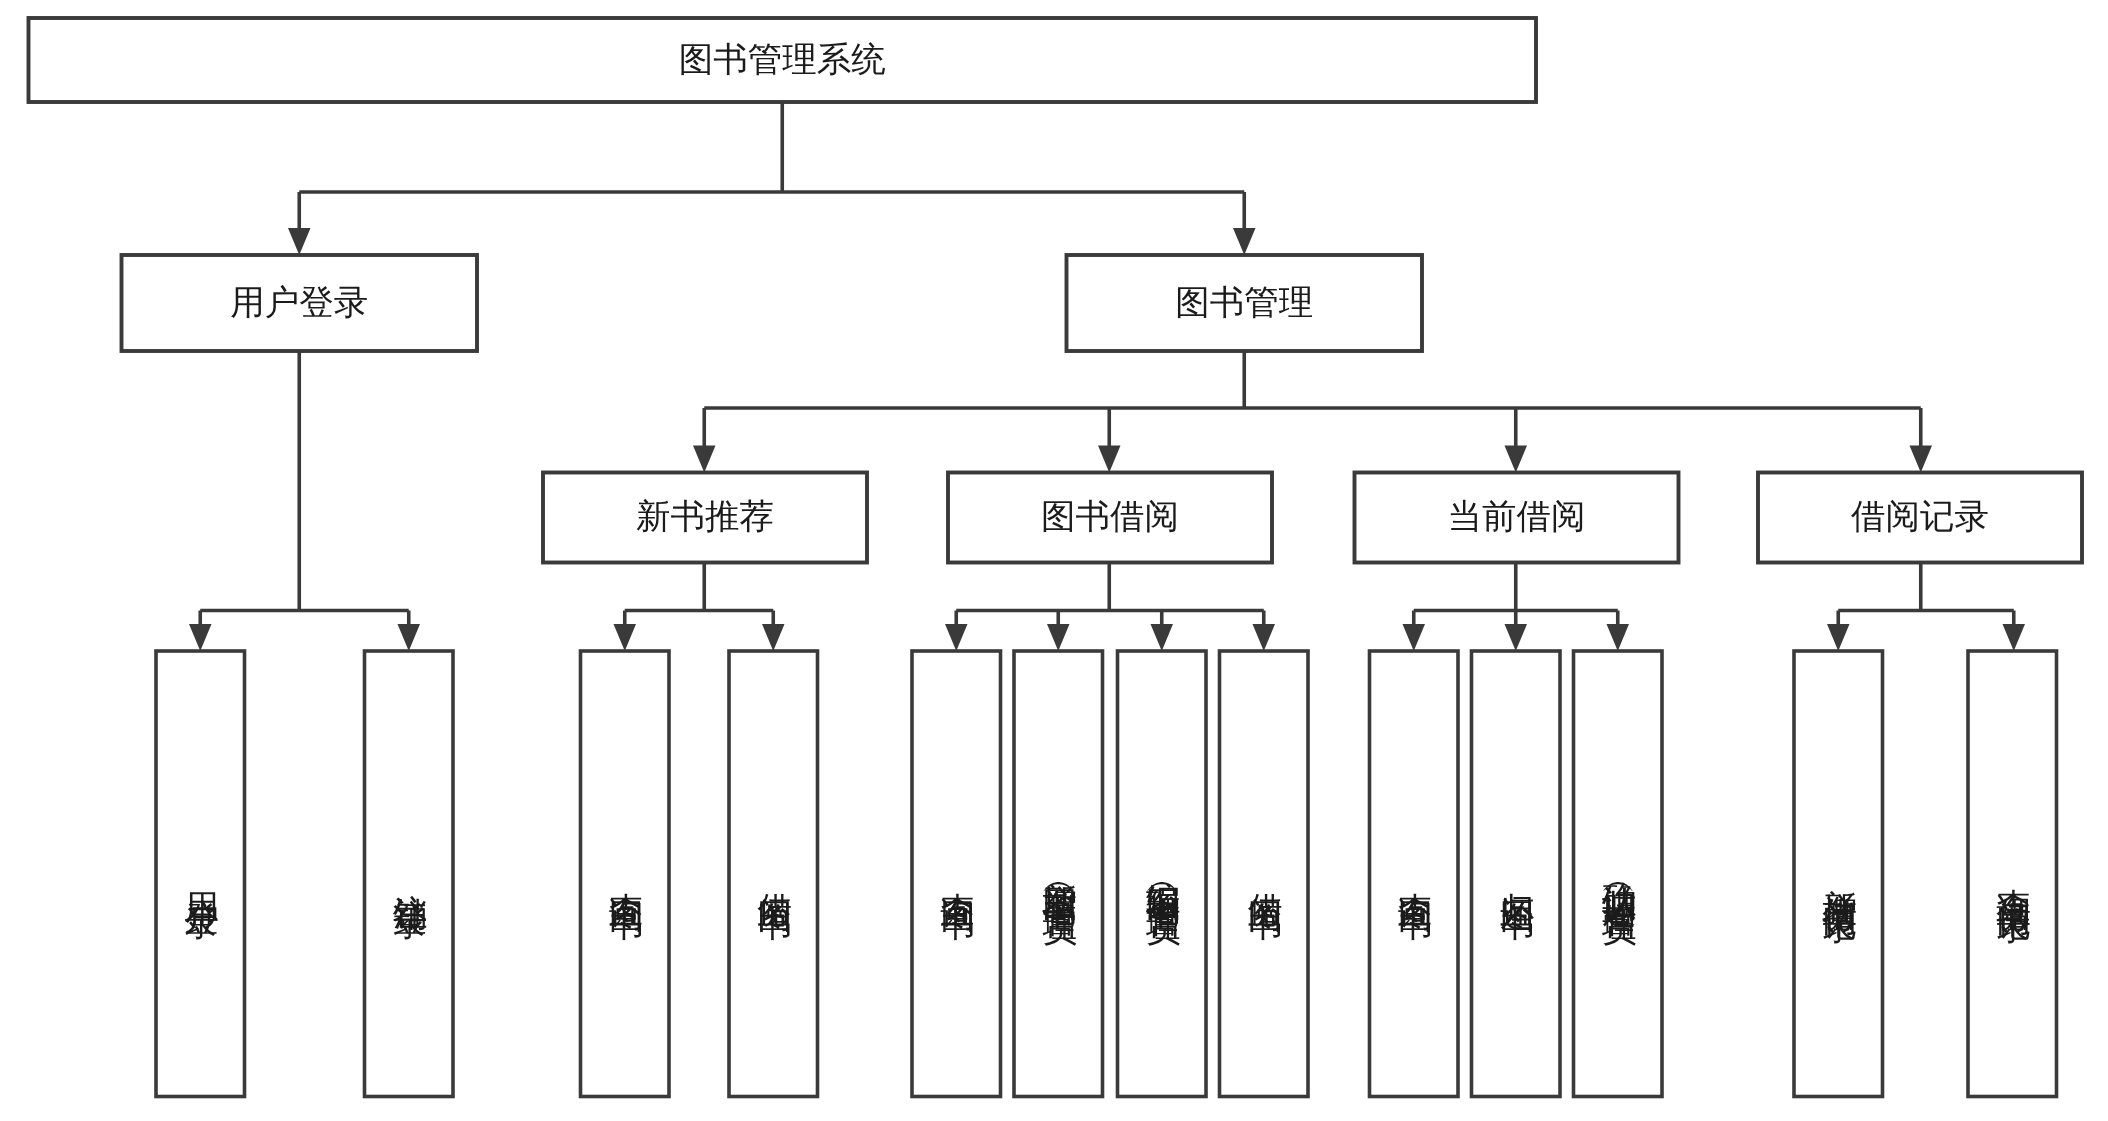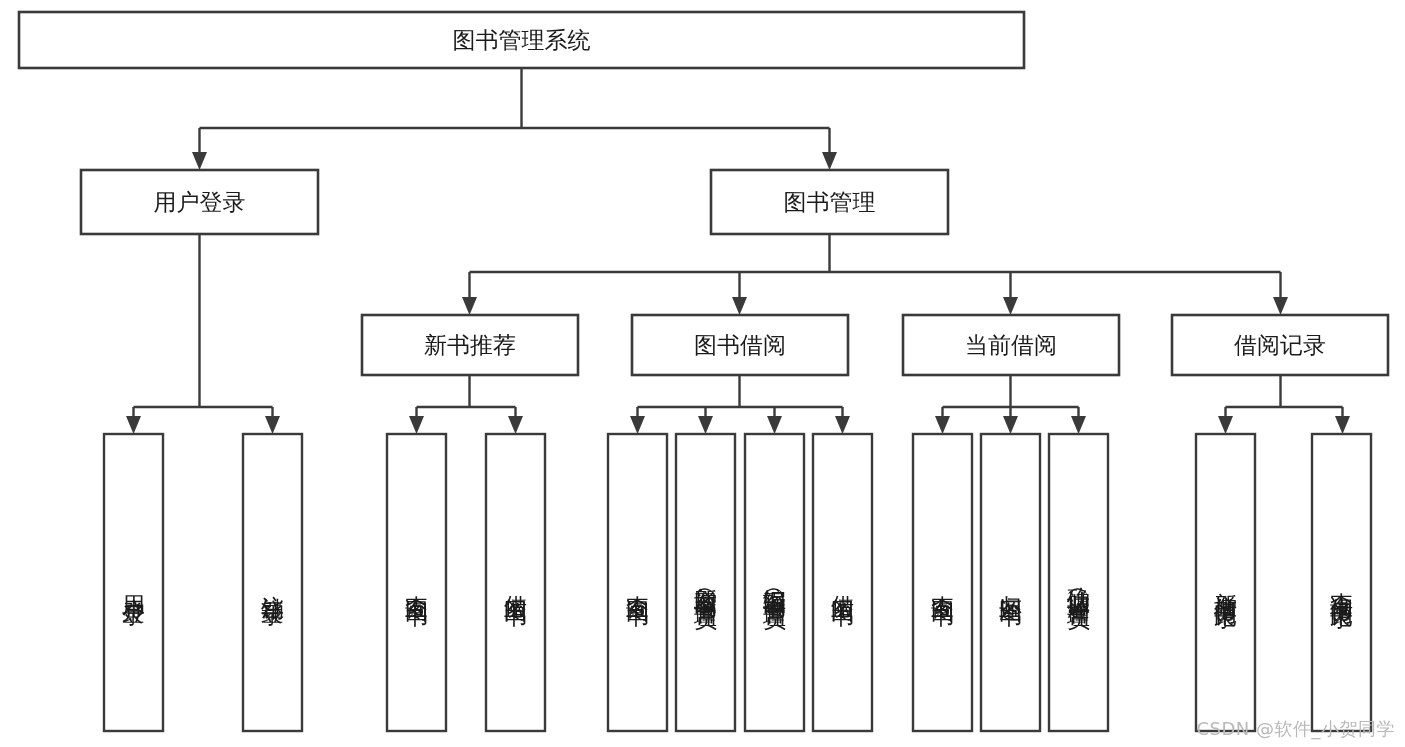--- a/index.html
+++ b/index.html
@@ -219,15 +219,14 @@
   <div class="node-label-v" style="left:608px; top:434px; width:59px; height:297px;">查询图书</div>
   <div class="node-label-v" style="left:676px; top:434px; width:59px; height:297px;">新增图书（管理员）</div>
   <div class="node-label-v" style="left:745px; top:434px; width:59px; height:297px;">编辑图书（管理员）</div>
   <div class="node-label-v" style="left:813px; top:434px; width:59px; height:297px;">借阅图书</div>
   <div class="node-label-v" style="left:913px; top:434px; width:59px; height:297px;">查询图书</div>
   <div class="node-label-v" style="left:981px; top:434px; width:59px; height:297px;">归还图书</div>
   <div class="node-label-v" style="left:1049px; top:434px; width:59px; height:297px;">确认归还（管理员）</div>
   <div class="node-label-v" style="left:1196px; top:434px; width:59px; height:297px;">新增借阅记录</div>
   <div class="node-label-v" style="left:1312px; top:434px; width:59px; height:297px;">查询借阅记录</div>
 
-  <div class="watermark">CSDN @软件_小贺同学</div>
 
 </div>
 
 </body></html>

